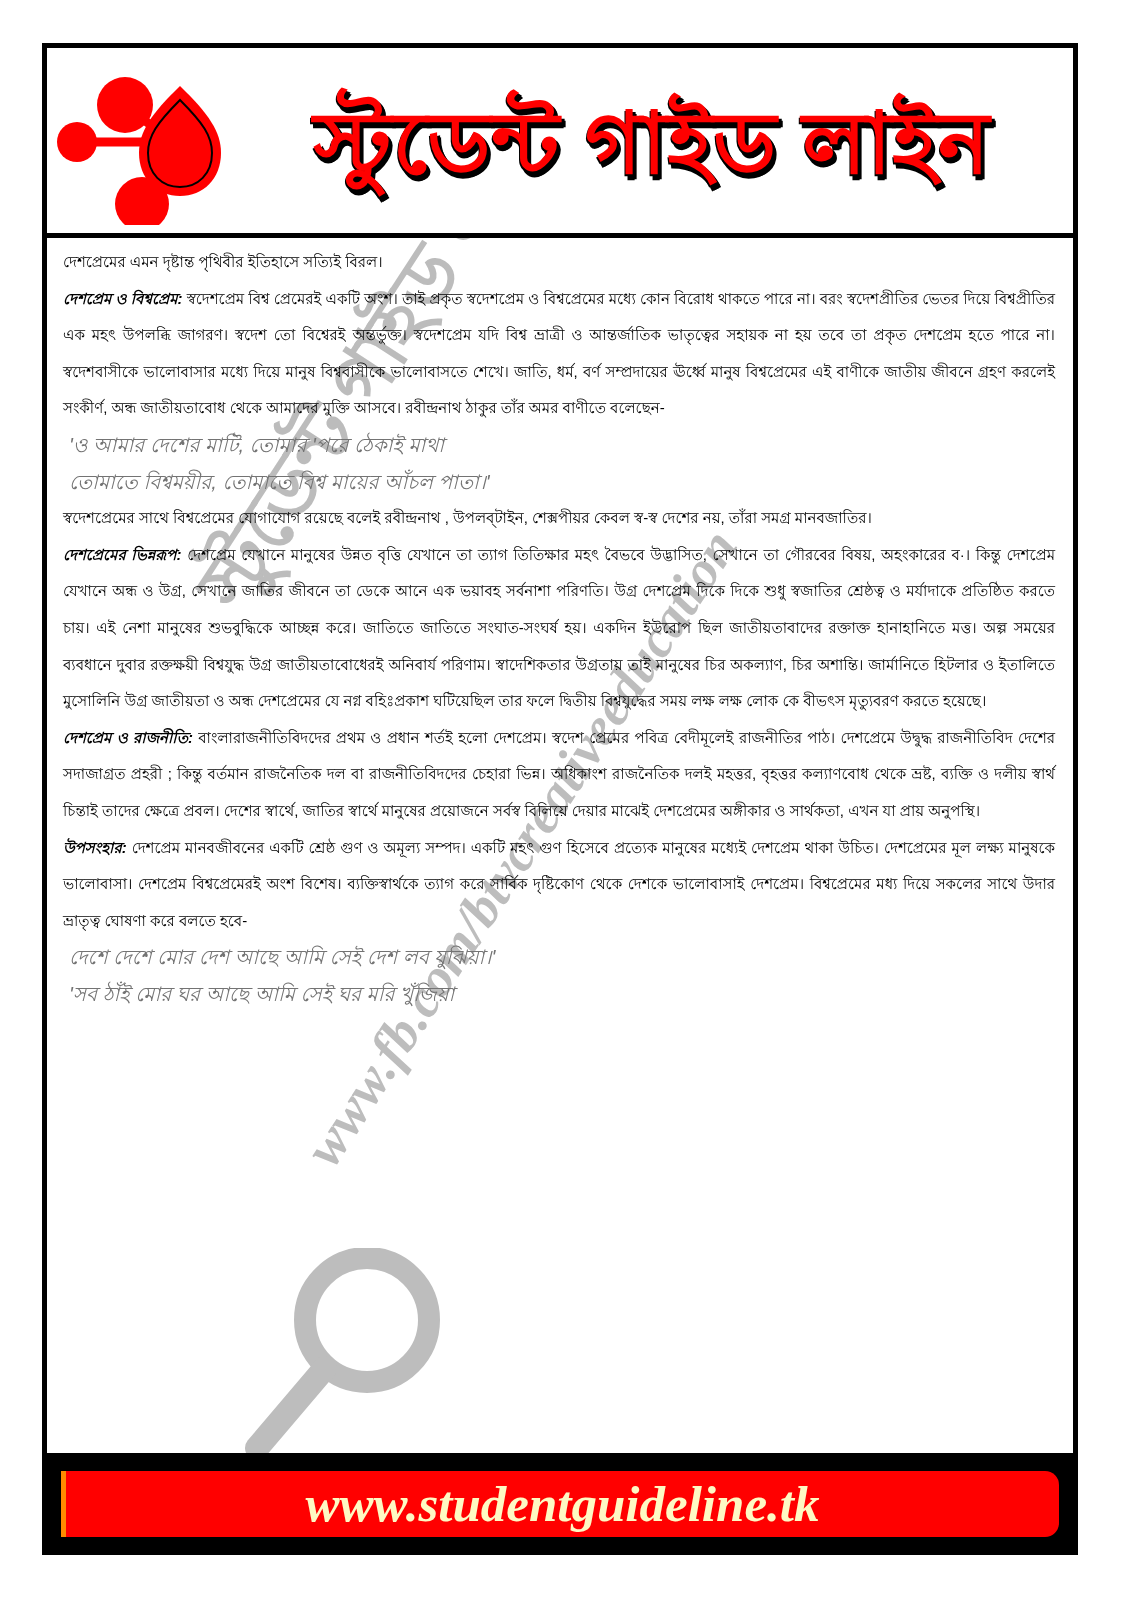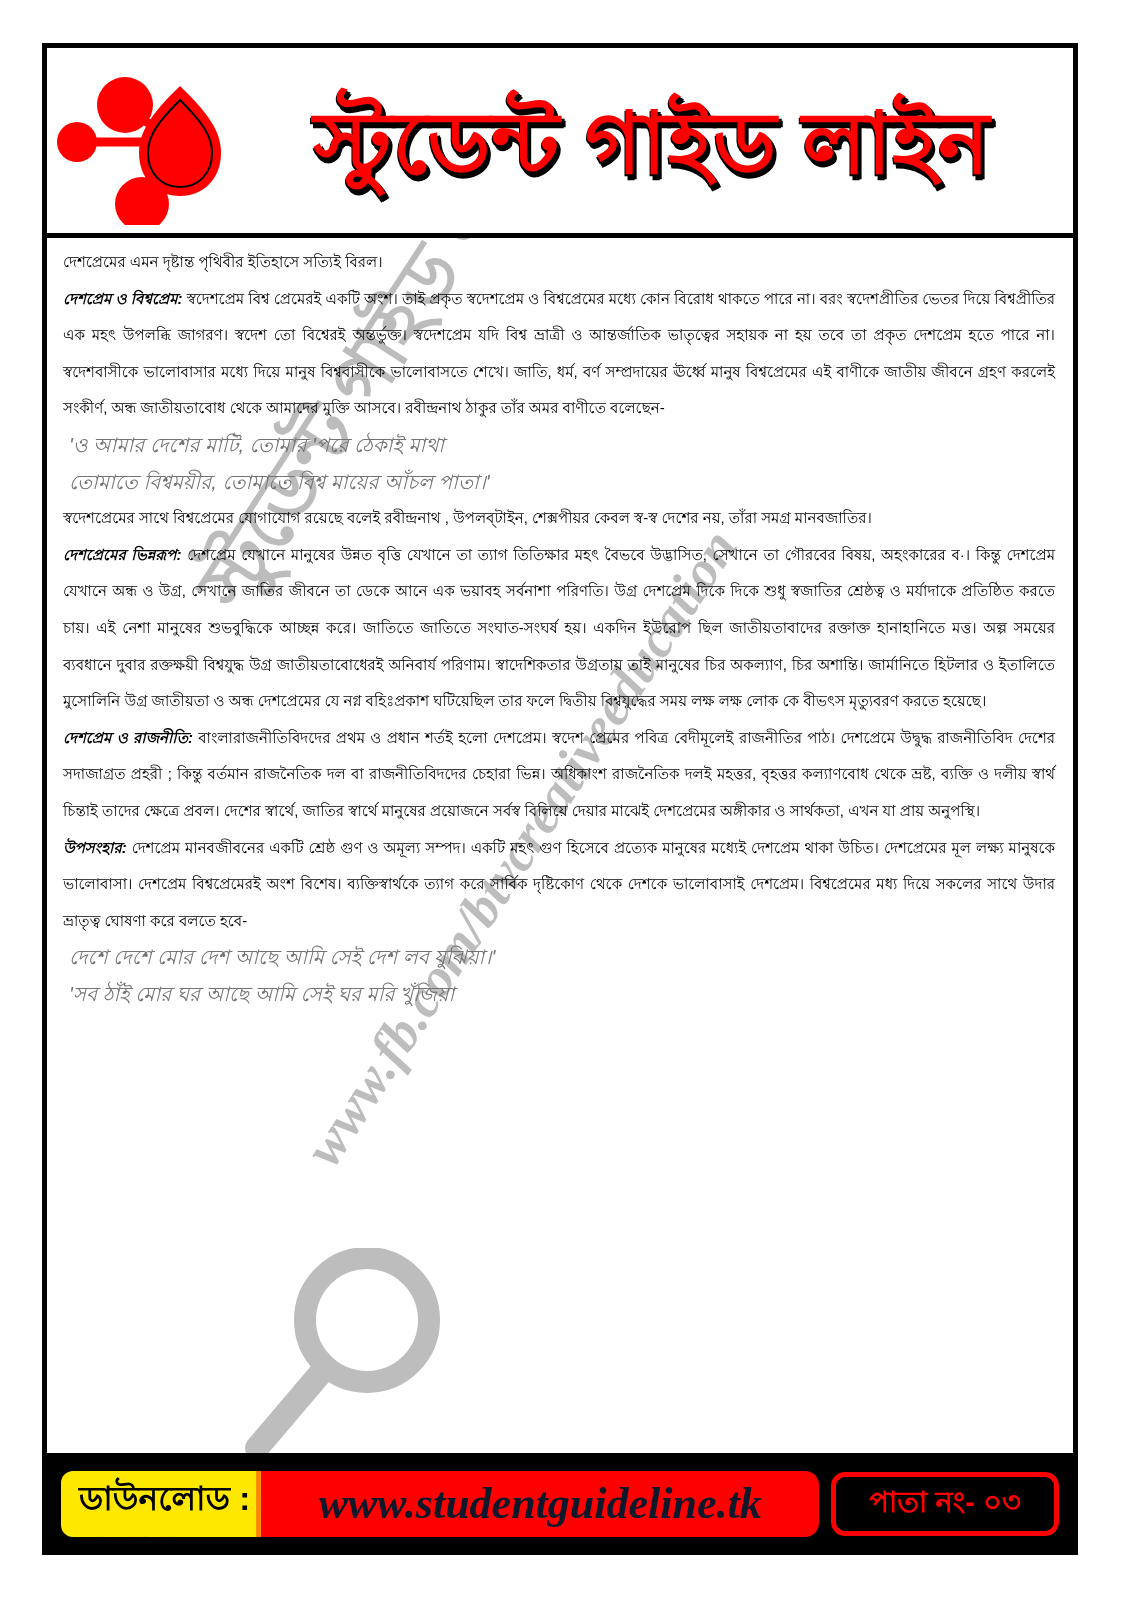--- a/index.html
+++ b/index.html
@@ -235,24 +235,24 @@
     height: 66px;
     background: #ff0000;
     border-radius: 0 14px 14px 0;
     display: flex;
     align-items: center;
     justify-content: center;
     overflow: hidden;
   }
   .url-text {
     font-family: "Liberation Serif", serif;
-    font-size: 44px;
+    font-size: 51px;
     font-weight: bold;
     font-style: italic;
-    color: #0f172a;
+    color: #fef9c3;
     white-space: nowrap;
     line-height: 1;
   }
 
   .page-pill {
     flex: 0 0 auto;
     margin-left: 12px;
     height: 64px;
     min-width: 228px;
     background: #000000;
@@ -334,28 +334,21 @@
       <p class="para"><span class="lead">উপসংহার:</span><span> দেশপ্রেম মানবজীবনের একটি শ্রেষ্ঠ গুণ ও অমূল্য সম্পদ। একটি মহৎ গুণ হিসেবে প্রত্যেক মানুষের মধ্যেই দেশপ্রেম থাকা উচিত। দেশপ্রেমের মূল লক্ষ্য মানুষকে ভালোবাসা। দেশপ্রেম বিশ্বপ্রেমেরই অংশ বিশেষ। ব্যক্তিস্বার্থকে ত্যাগ করে সার্বিক দৃষ্টিকোণ থেকে দেশকে ভালোবাসাই দেশপ্রেম। বিশ্বপ্রেমের মধ্য দিয়ে সকলের সাথে উদার ভ্রাতৃত্ব ঘোষণা করে বলতে হবে-</span></p>
 
       <p class="verse">দেশে দেশে মোর দেশ আছে আমি সেই দেশ লব যুঝিয়া।'</p>
       <p class="verse">'সব ঠাঁই মোর ঘর আছে আমি সেই ঘর মরি খুঁজিয়া</p>
 
     </div>
   </div>
 
   <div class="footer-band">
 
-    <div class="dl-pill">
-      <span class="dl-label">ডাউনলোড :</span>
-      <span class="dl-reflect">ডাউনলোড :</span>
-    </div>
     <div class="dl-edge"></div>
 
     <div class="url-pill">
       <span class="url-text">www.studentguideline.tk</span>
     </div>
 
-    <div class="page-pill">
-      <span class="page-text">পাতা নং- ০৩</span>
-    </div>
   </div>
 
 </div>
 
 </body></html>

